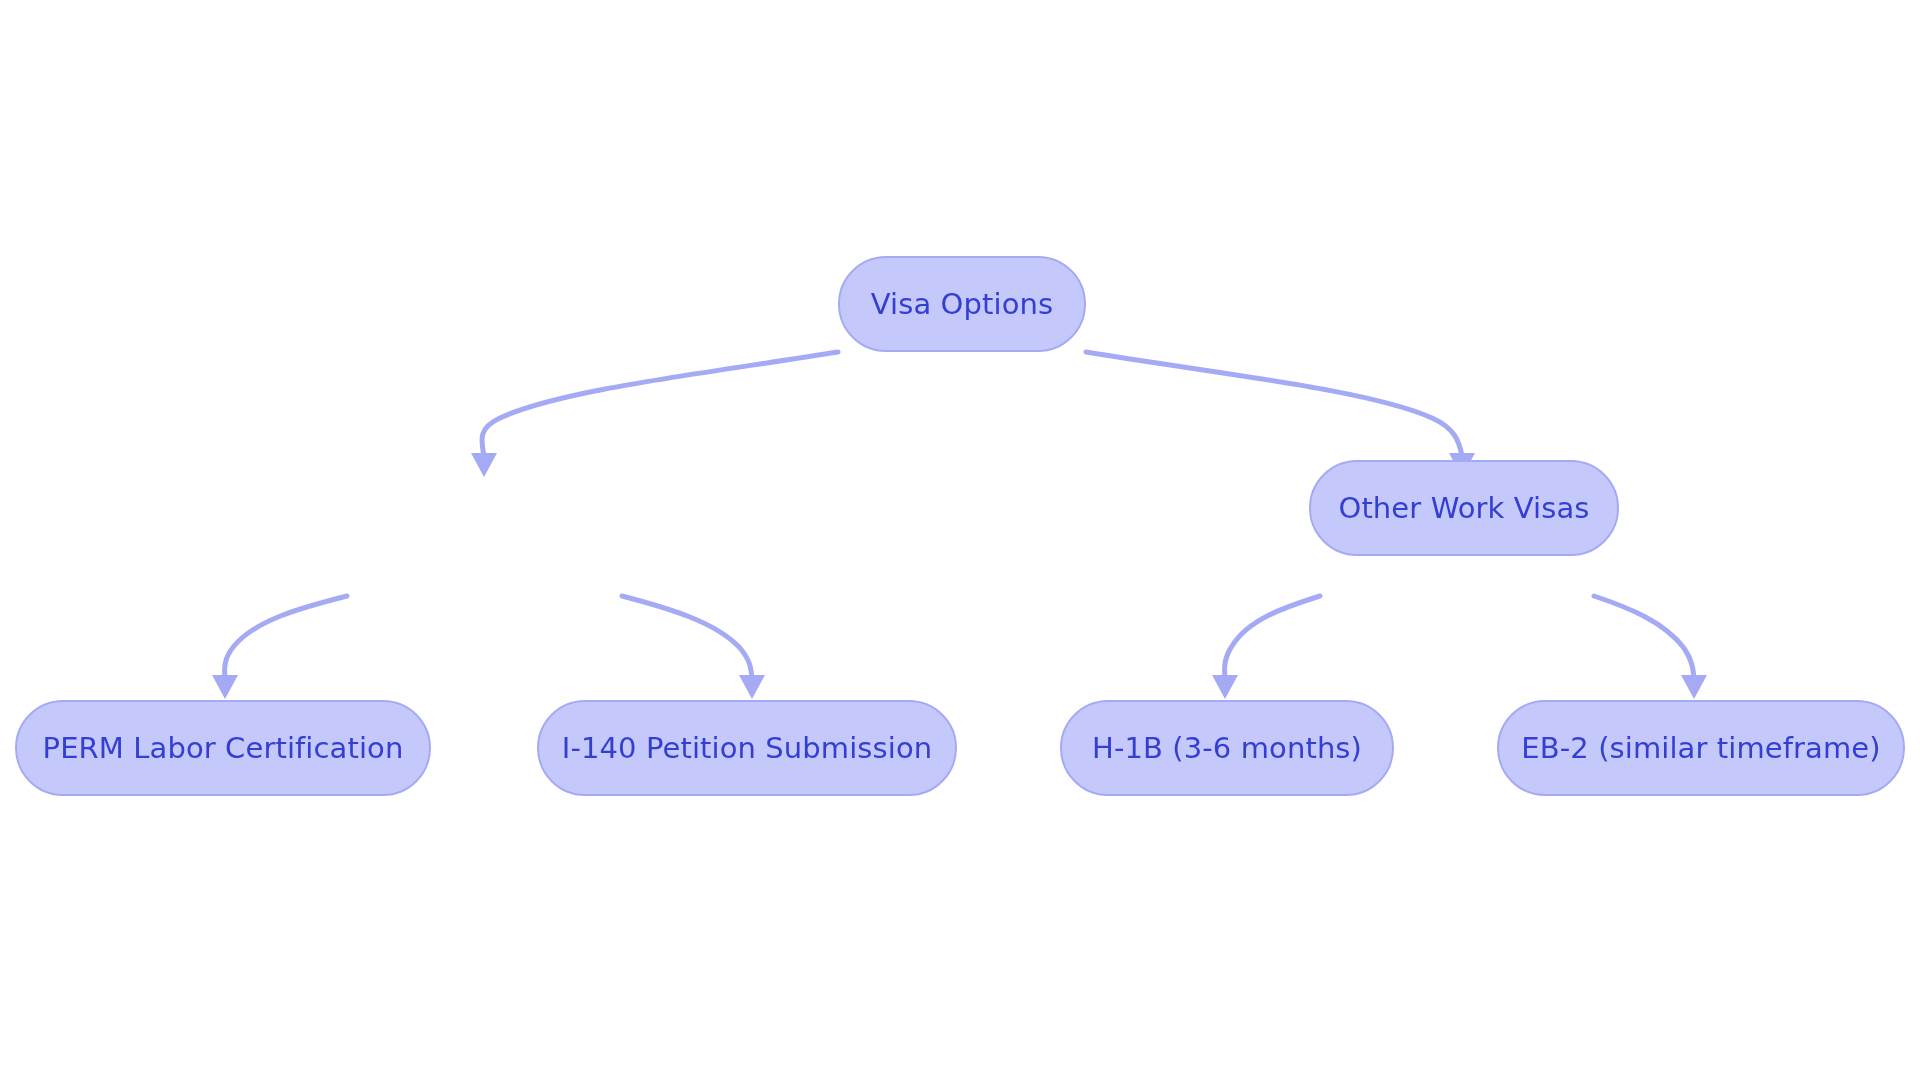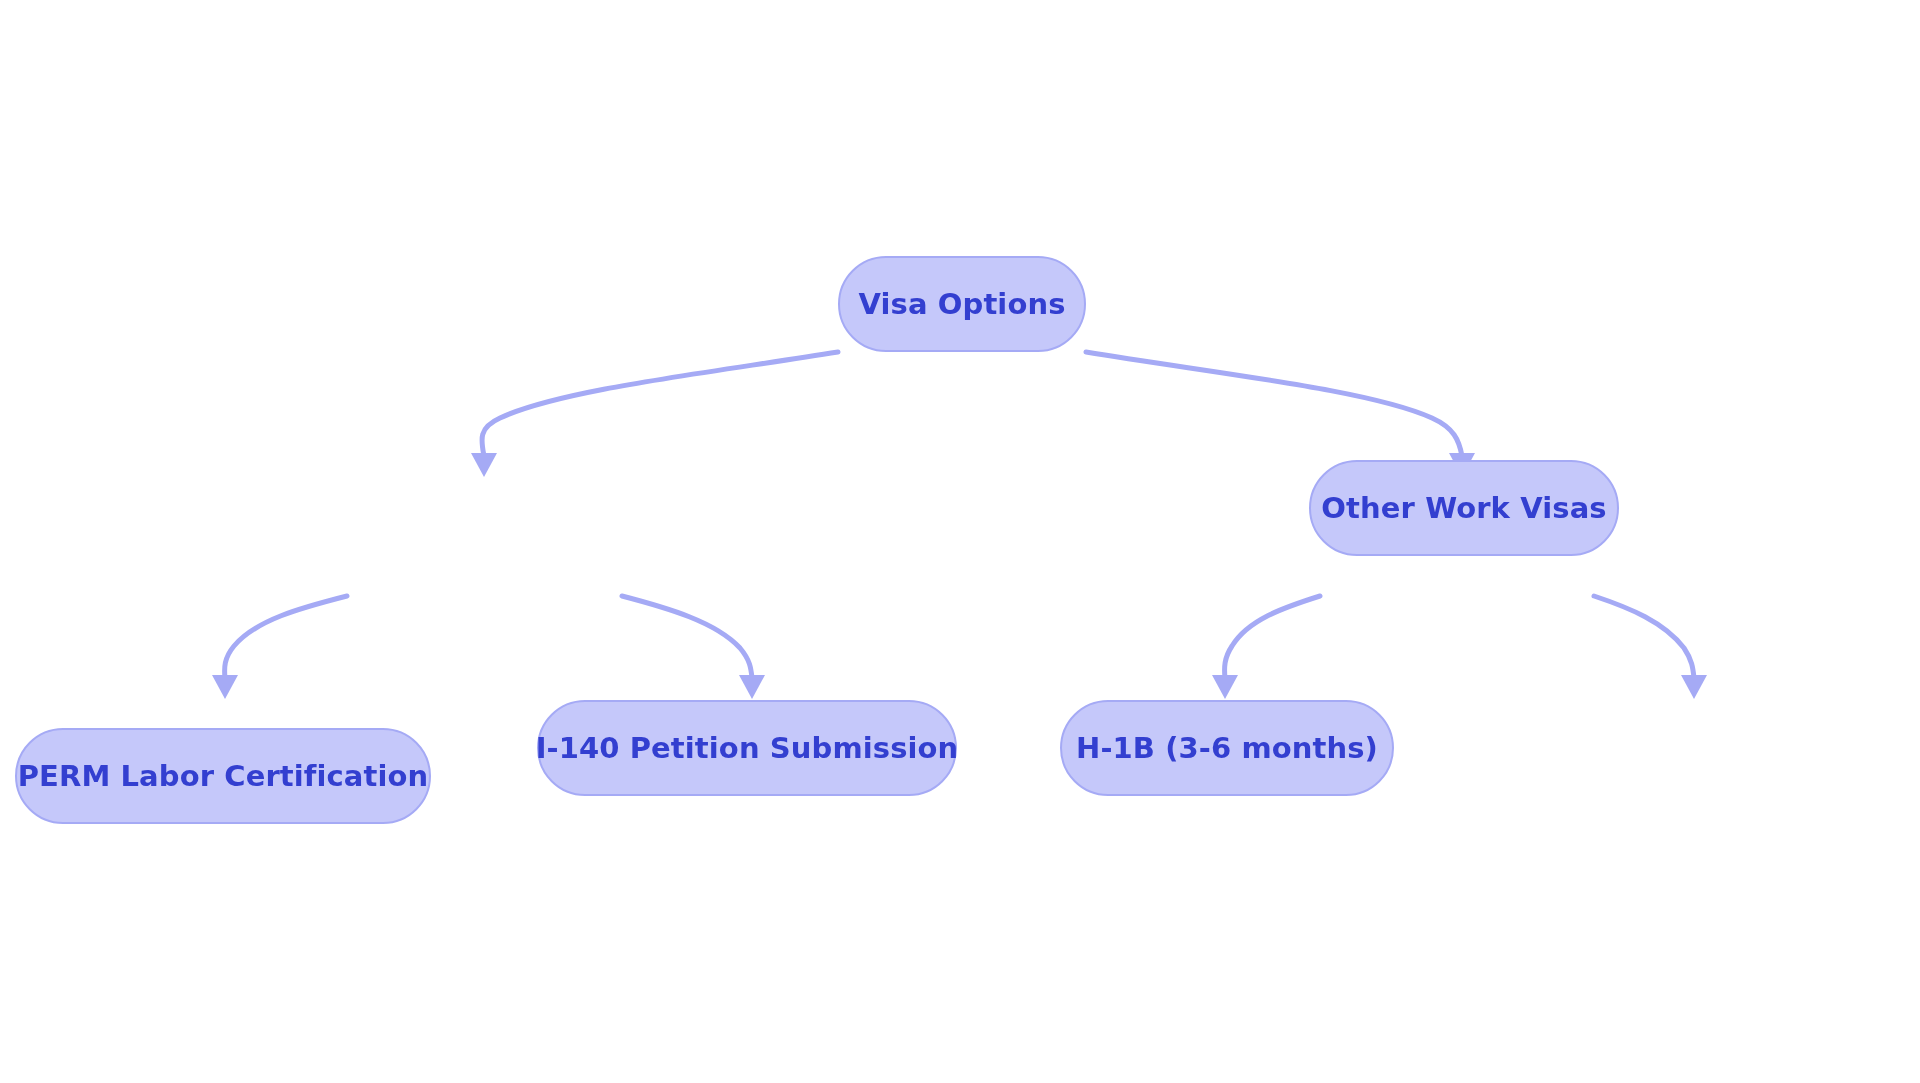--- a/index.html
+++ b/index.html
@@ -32,21 +32,21 @@
     align-items: center;
     justify-content: center;
     background: #C5C8FA;
     border: 2px solid #A5AAF5;
     border-radius: 999px;
     color: #333FD0;
     white-space: nowrap;
   }
   .node-label {
     font-size: 29px;
-    font-weight: 700;
+    font-weight: 400;
     letter-spacing: 0.1px;
     color: #333FD0;
     line-height: 1;
   }
   
   .level-root  { height: 96px; }
   .level-mid   { height: 96px; }
   .level-leaf  { height: 96px; }
 </style>
 </head>
@@ -89,26 +89,29 @@
 
   <div class="node level-root" style="left:838px; top:256px; width:248px;">
     <span class="node-label">Visa Options</span>
   </div>
 
 
   <div class="node level-mid" style="left:1309px; top:460px; width:310px;">
     <span class="node-label">Other Work Visas</span>
   </div>
 
-  <div class="node level-leaf" style="left:15px; top:728px; width:416px;">
+  <div class="node level-leaf" style="left:15px; top:700px; width:416px;">
     <span class="node-label">PERM Labor Certification</span>
   </div>
 
   <div class="node level-leaf" style="left:537px; top:700px; width:420px;align-items:center;">
     <span class="node-label">I-140 Petition Submission</span>
   </div>
 
   <div class="node level-leaf" style="left:1060px; top:700px; width:334px;">
     <span class="node-label">H-1B (3-6 months)</span>
   </div>
 
+  <div class="node level-leaf" style="left:1497px; top:700px; width:408px;">
+    <span class="node-label">EB-2 (similar timeframe)</span>
+  </div>
 
 </div>
 
 </body></html>

